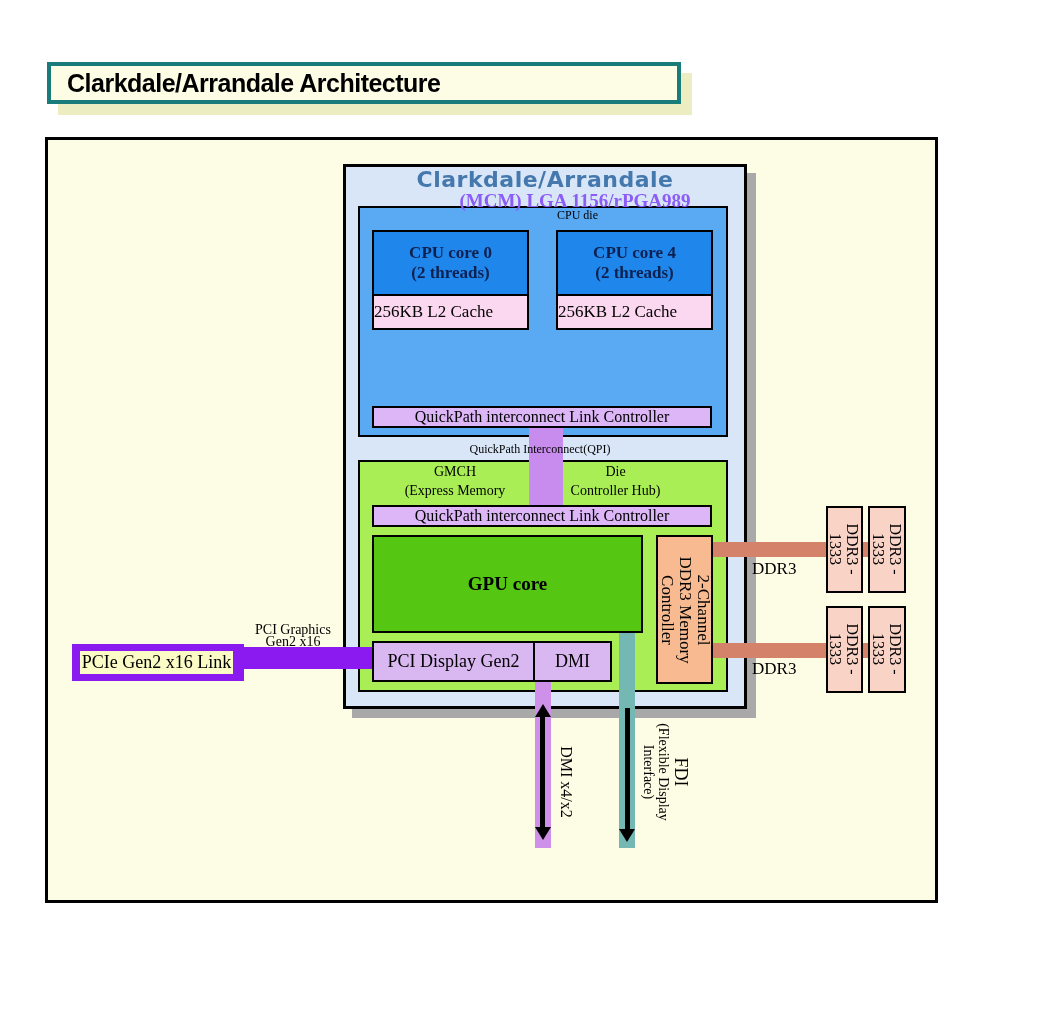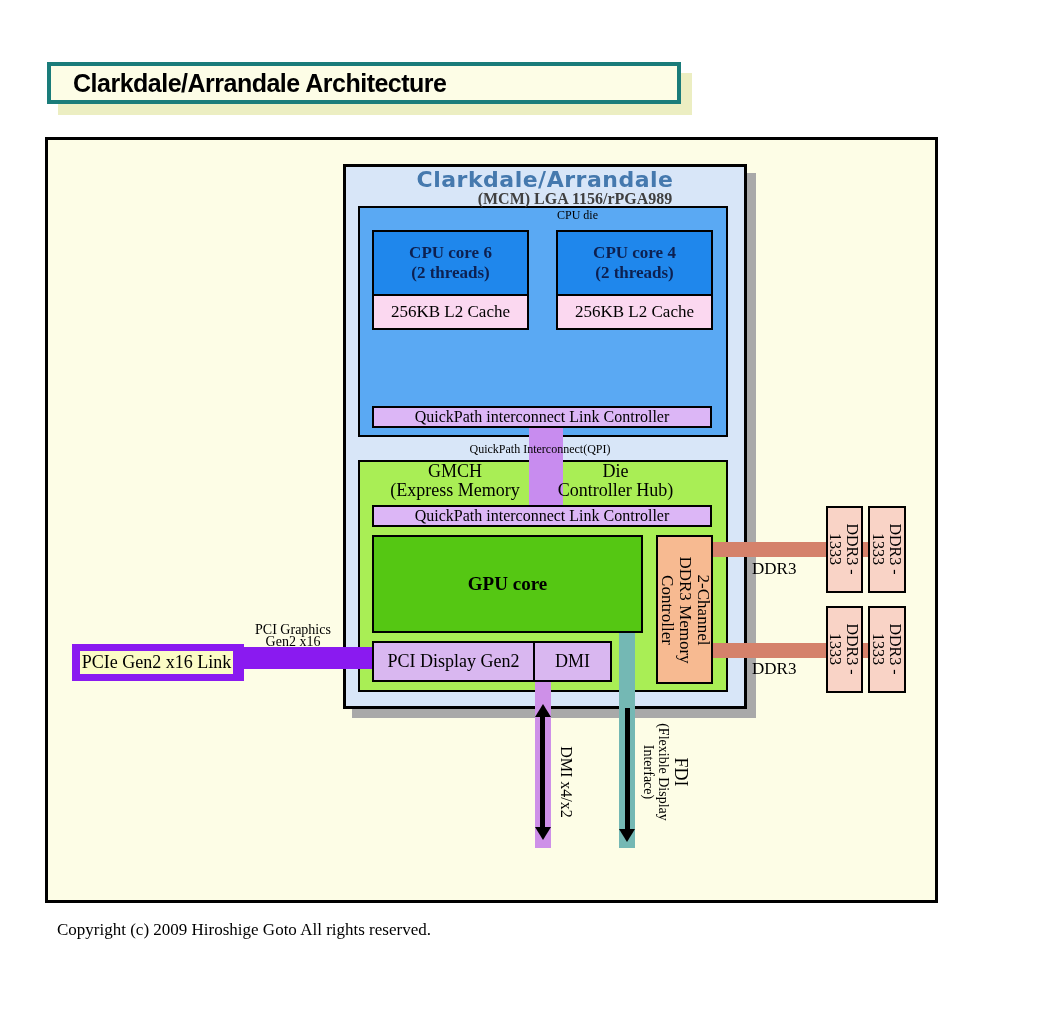--- a/index.html
+++ b/index.html
@@ -6,52 +6,52 @@
   .stage{position:relative;width:1038px;height:1020px;background:#ffffff;overflow:hidden;
          font-family:"Liberation Serif", serif;color:#000;}
   .abs{position:absolute;box-sizing:border-box;}
   .ctr{text-align:center;}
 
   
   .title-box{left:47px;top:62px;width:634px;height:42px;background:#FDFDE6;
              border:4px solid #1A7C7A;box-shadow:11px 11px 0 0 #ECEEC2;
              display:flex;align-items:center;}
   .title-box span{font-family:"Liberation Sans", sans-serif;font-weight:bold;
-                  font-size:25px;padding-left:22px;letter-spacing:-0.5px;}
+                  font-size:25px;padding-left:16px;letter-spacing:-0.5px;}
 
   
   .outer-box{left:45px;top:137px;width:893px;height:766px;background:#FDFDE6;border:3px solid #000;}
 
   
   .mcm{left:343px;top:164px;width:404px;height:545px;background:#D8E6F8;border:3px solid #000;
        box-shadow:9px 9px 0 0 #A9A9A9;z-index:1;}
   .mcm-title{left:343px;top:167px;width:404px;font-family:"DejaVu Sans", sans-serif;
              font-weight:bold;font-size:22px;color:#4579AE;letter-spacing:0.5px;z-index:3;}
-  .mcm-subtitle{left:343px;top:190px;width:464px;font-weight:bold;font-size:16px;color:#404040;z-index:3;}
+  .mcm-subtitle{left:343px;top:190px;width:464px;font-weight:bold;font-size:19px;color:#8b5cf6;z-index:3;}
 
   
   .cpu-die{left:358px;top:206px;width:370px;height:231px;background:#5AA9F3;border:2px solid #000;z-index:1;}
   .cpu-die-label{left:358px;top:208px;width:439px;font-size:12px;z-index:3;}
   .core{width:157px;height:100px;border:2px solid #000;z-index:3;}
   .core-top{box-sizing:border-box;height:64px;background:#1F87EC;border-bottom:2px solid #000;
             display:flex;flex-direction:column;justify-content:center;text-align:center;
             font-weight:bold;font-size:17px;line-height:20px;color:#0D2050;}
-  .core-l2{height:32px;background:#FBD8F0;text-align:center;font-size:17px;line-height:32px;}
+  .core-l2{height:32px;background:#FBD8F0;text-align:left;font-size:17px;line-height:32px;}
   .l3{left:372px;top:350px;width:340px;height:47px;background:#FBD8F4;border:2px solid #000;
       font-size:19px;line-height:43px;z-index:3;}
   .qpi-ctrl{width:340px;height:22px;background:#DCB6F6;border:2px solid #000;
             font-size:16px;line-height:18px;z-index:3;}
 
   
   .qpi-band{left:529px;top:426px;width:34px;height:81px;background:#C88CEF;z-index:2;}
   .qpi-label{left:400px;top:442px;width:280px;font-size:12px;z-index:3;}
 
   
   .gmch{left:358px;top:460px;width:370px;height:232px;background:#A9EE55;border:2px solid #000;z-index:1;}
-  .gmch-title{top:462px;font-size:18px;line-height:19px;z-index:3;}
+  .gmch-title{top:462px;font-size:14px;line-height:19px;z-index:3;}
   .gpu{left:372px;top:535px;width:271px;height:98px;background:#55C713;border:2px solid #000;
        display:flex;align-items:center;justify-content:center;font-weight:bold;font-size:19px;z-index:3;}
   .pci-box{left:372px;top:641px;width:163px;height:41px;background:#D9B7F0;border:2px solid #000;
            font-size:18px;line-height:37px;z-index:3;}
   .dmi-box{left:533px;top:641px;width:79px;height:41px;background:#D9B7F0;border:2px solid #000;
            font-size:18px;line-height:37px;z-index:3;}
   .ddr-ctrl{left:656px;top:535px;width:57px;height:149px;background:#F7BA91;border:2px solid #000;z-index:3;}
 
   
   .rot-wrap{position:absolute;width:0;height:0;}
@@ -96,21 +96,21 @@
 
   <div class="abs mcm"></div>
   <div class="abs ctr mcm-title">Clarkdale/Arrandale</div>
   <div class="abs ctr mcm-subtitle">(MCM) LGA 1156/rPGA989</div>
 
   <div class="abs cpu-die"></div>
   <div class="abs ctr cpu-die-label">CPU die</div>
 
   <div class="abs core" style="left:372px;top:230px;">
     <div class="core-top">
-      <span>CPU core 6</span>
+      <span>CPU core 0</span>
       <span>(2 threads)</span>
     </div>
     <div class="core-l2">256KB L2 Cache</div>
   </div>
 
   <div class="abs core" style="left:556px;top:230px;">
     <div class="core-top">
       <span>CPU core 4</span>
       <span>(2 threads)</span>
     </div>
@@ -205,15 +205,14 @@
   <div class="abs arrow-line" style="left:625px;top:708px;height:122px;"></div>
   <div class="abs tri tri-down" style="left:619px;top:829px;"></div>
   <div class="rot-wrap" style="left:666px;top:772px;">
     <div class="rot">
       <div class="fdi-line1">FDI</div>
       <div class="fdi-line23">(Flexible Display</div>
       <div class="fdi-line23">Interface)</div>
     </div>
   </div>
 
-  <div class="abs copyright">Copyright (c) 2009 Hiroshige Goto All rights reserved.</div>
 
 </div>
 
 </body></html>

